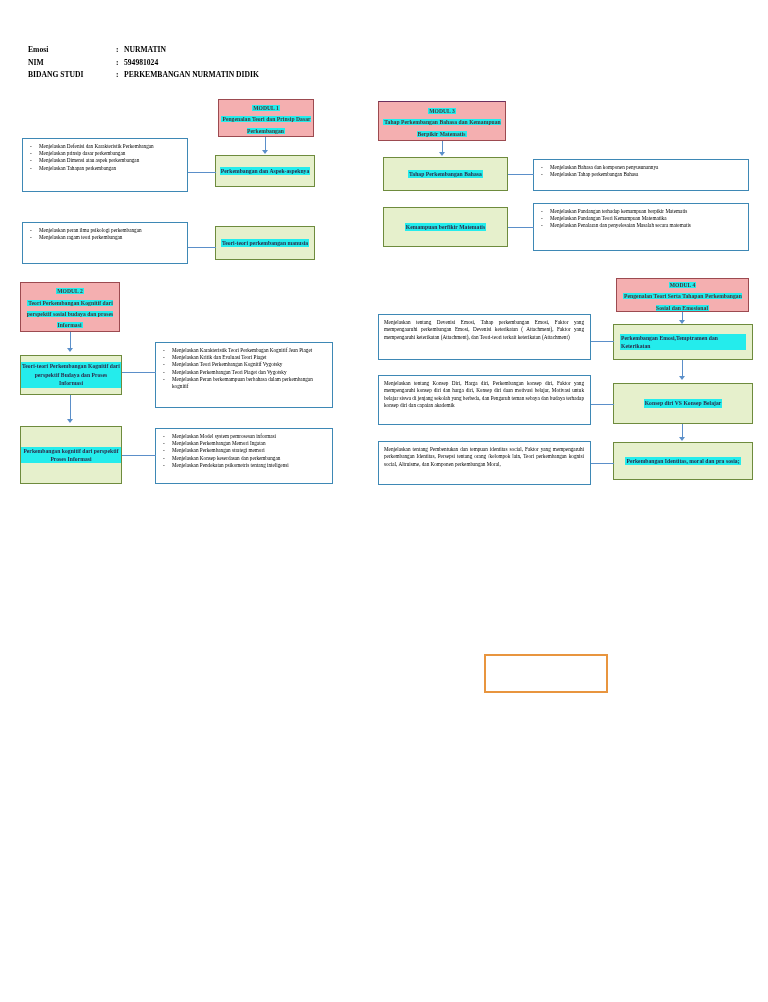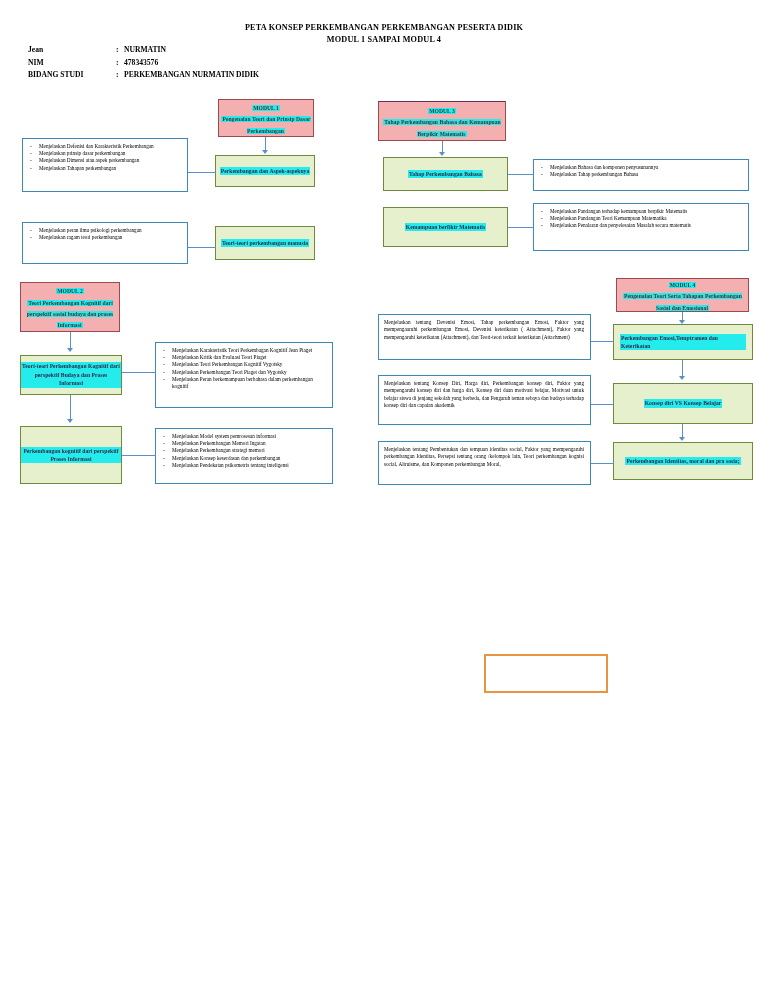--- a/index.html
+++ b/index.html
@@ -145,35 +145,31 @@
     box-sizing: border-box;
     border: 2px solid #E8953F;
     background: #ffffff;
   }
 </style>
 </head>
 <body>
 
 <div id="page">
 
-  <div class="doc-title">
-    <span>PETA KONSEP PERKEMBANGAN PERKEMBANGAN PESERTA DIDIK</span>
-    <span class="line2">MODUL 1 SAMPAI MODUL 4</span>
-  </div>
 
   <div class="meta">
     <div class="meta-row">
-      <span class="meta-label">Jean</span>
+      <span class="meta-label">Emosi</span>
       <span class="meta-sep">:</span>
       <span class="meta-val">NURMATIN</span>
     </div>
     <div class="meta-row">
       <span class="meta-label">NIM</span>
       <span class="meta-sep">:</span>
-      <span class="meta-val">478343576</span>
+      <span class="meta-val">594981024</span>
     </div>
     <div class="meta-row">
       <span class="meta-label">BIDANG STUDI</span>
       <span class="meta-sep">:</span>
       <span class="meta-val">PERKEMBANGAN NURMATIN DIDIK</span>
     </div>
   </div>
 
   <div class="node mod-head" style="left:218px; top:99px; width:96px; height:38px;">
     <div>

